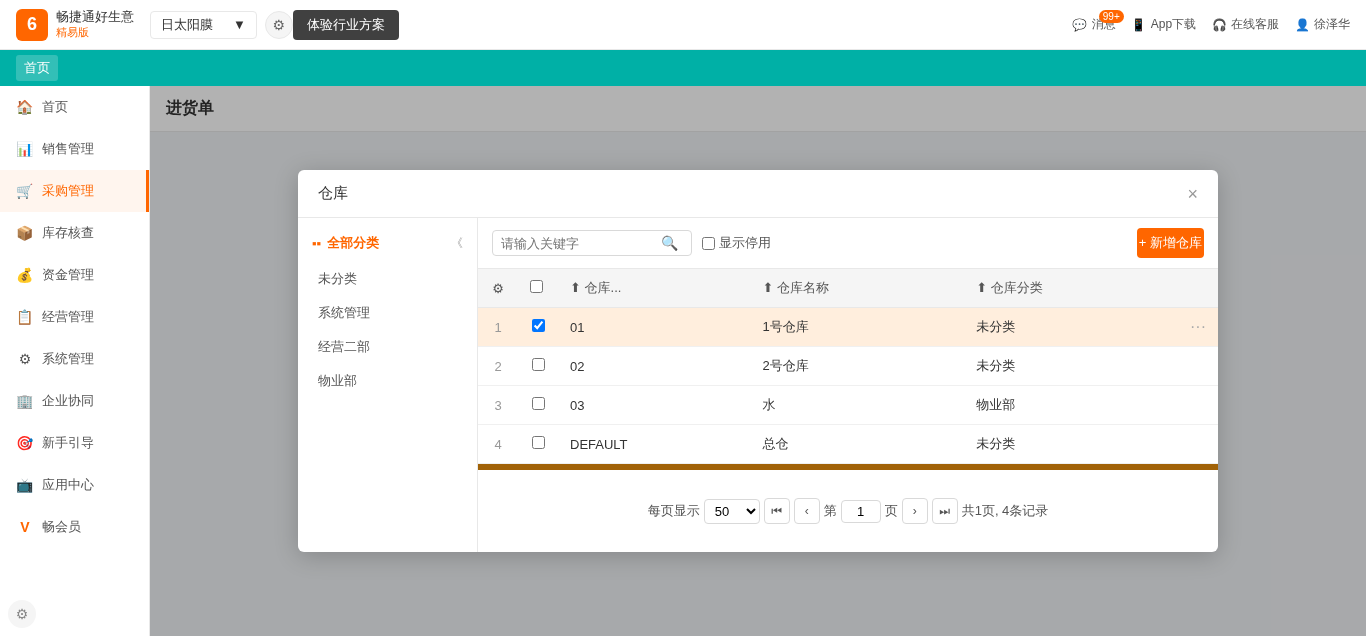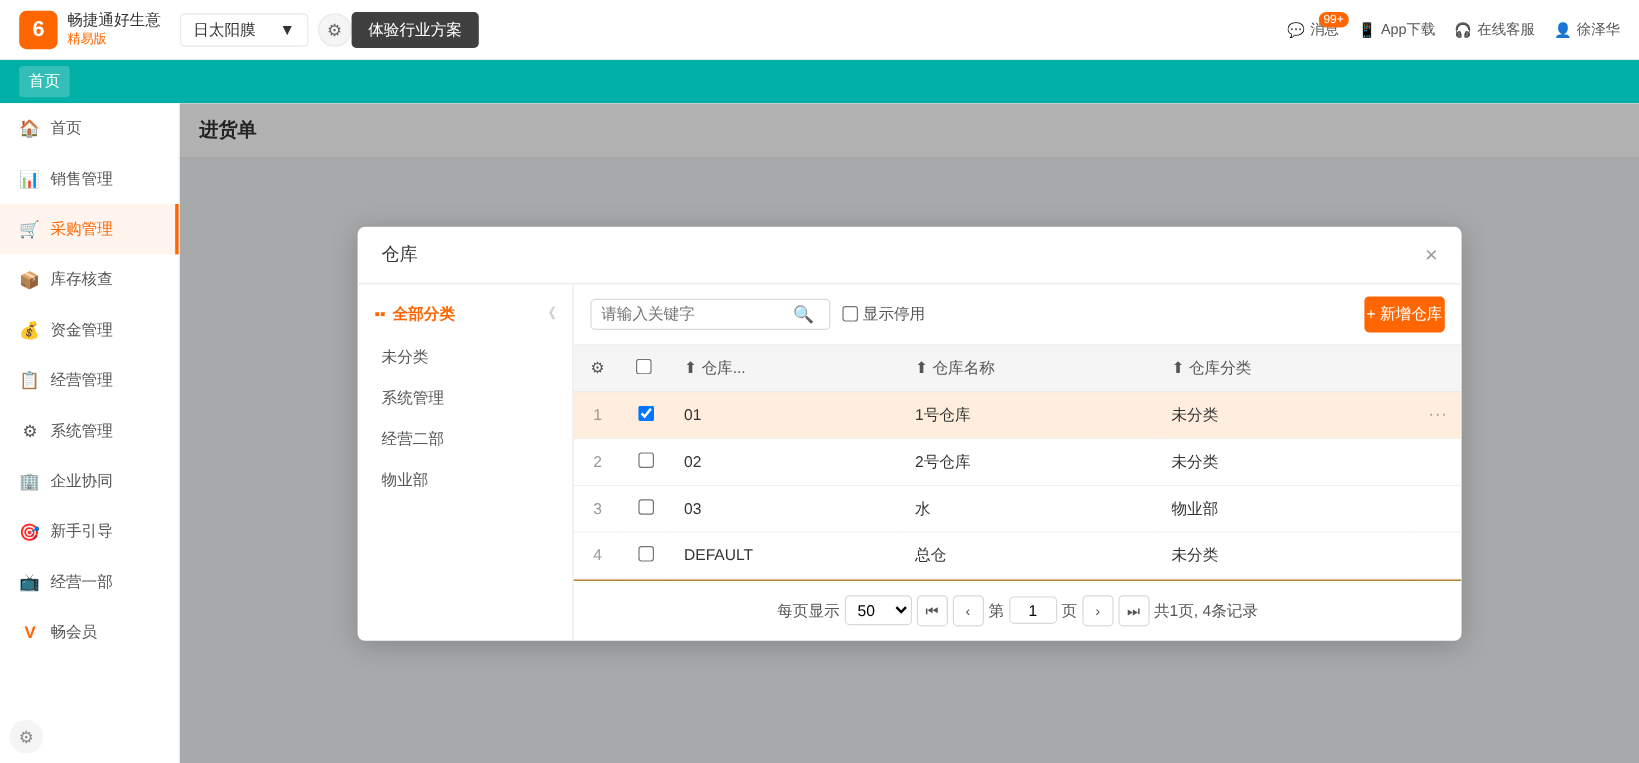--- a/index.html
+++ b/index.html
@@ -201,23 +201,23 @@
     }
     tbody tr { border-bottom: 1px solid #f0f0f0; }
     tbody tr.selected { background: #ffeedd; }
     tbody td { padding: 10px 12px; font-size: 13px; color: #333; }
     td.center, th.center { text-align: center; }
     .row-num { color: #999; text-align: center; }
     .more-btn { color: #aaa; font-size: 16px; cursor: pointer; }
 
     
     .pagination-bar {
-      padding: 12px 14px;
+      padding: 28px 14px;
       display: flex; align-items: center; justify-content: center; gap: 4px;
-      border-top: 1px solid #a16207; font-size: 13px; color: #555;
+      border-top: 6px solid #a16207; font-size: 13px; color: #555;
     }
     .page-size-select {
       border: 1px solid #d9d9d9; border-radius: 4px;
       padding: 3px 6px; font-size: 13px; background: #fff;
     }
     .page-nav-btn {
       width: 26px; height: 26px; border: 1px solid #d9d9d9; border-radius: 4px;
       background: #fff; cursor: pointer; display: flex; align-items: center; justify-content: center;
       color: #555; font-size: 12px;
     }
@@ -334,21 +334,21 @@
     <div class="sidebar-item">
       <span class="sidebar-icon">🏢</span>
       <span>企业协同</span>
     </div>
     <div class="sidebar-item">
       <span class="sidebar-icon">🎯</span>
       <span>新手引导</span>
     </div>
     <div class="sidebar-item">
       <span class="sidebar-icon">📺</span>
-      <span>经营一部</span>
+      <span>应用中心</span>
     </div>
     <div class="sidebar-item">
       <span class="sidebar-icon" style="font-weight:bold;font-size:14px;color:#f60;">V</span>
       <span>畅会员</span>
     </div>
     <div class="settings-gear">⚙</div>
   </div>
 
   <div class="content-area">
     <div class="page-header">

